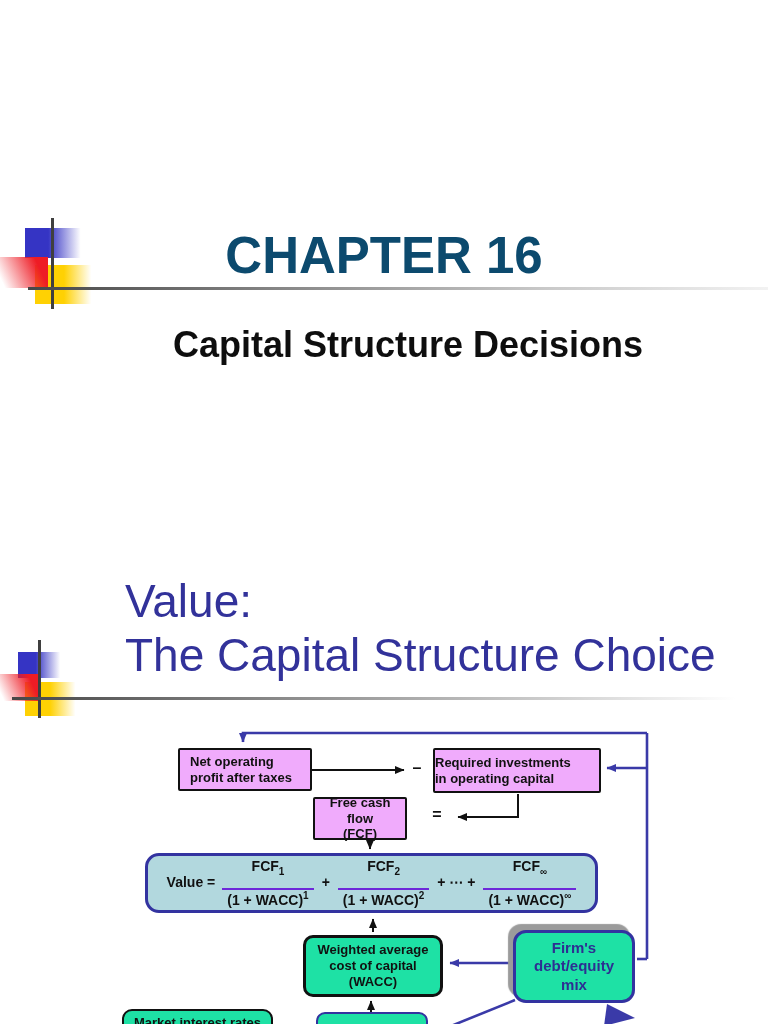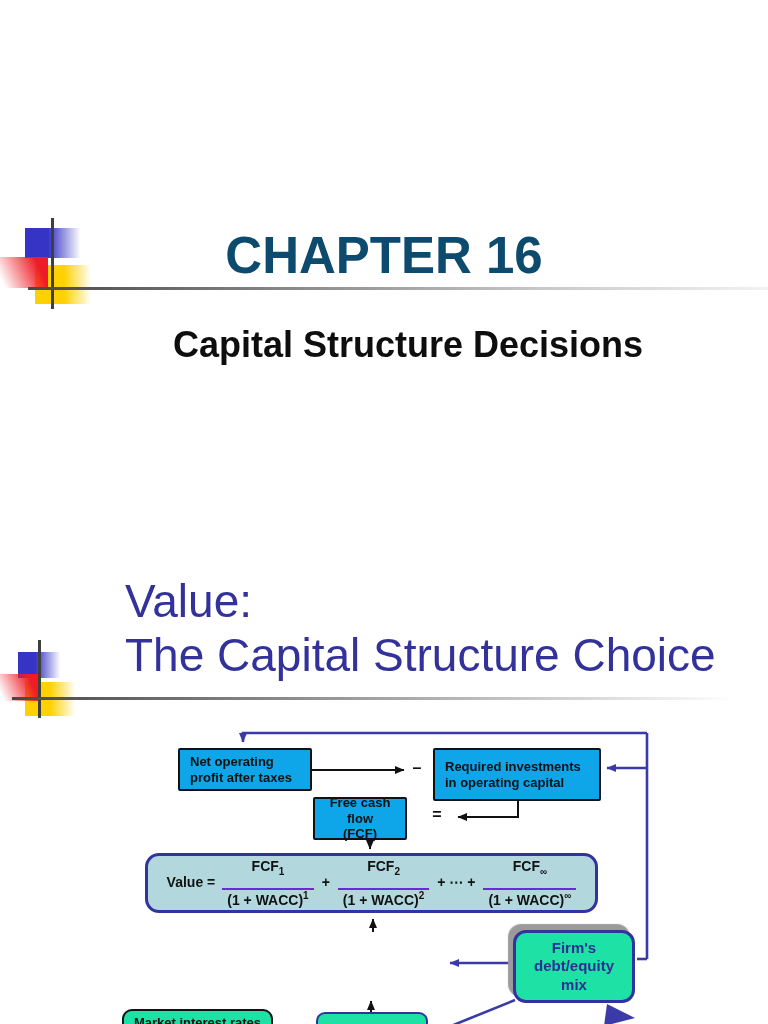--- a/index.html
+++ b/index.html
@@ -36,26 +36,26 @@
     font-weight:bold;font-size:36px;color:#0e0e0e;padding-left:24px;}
   .section-title{position:absolute;left:84px;top:574px;width:660px;
     font-size:46px;color:#32329a;line-height:54px;font-weight:normal;margin-left:41px;}
 
   
   svg.connectors{position:absolute;left:0;top:0;z-index:1;}
   .dbox{position:absolute;box-sizing:border-box;z-index:2;
     font-weight:bold;font-size:13px;line-height:1.22;color:#111;
     white-space:pre-line;display:flex;align-items:center;justify-content:center;
     text-align:center;}
-  .gold{background:#0ea5e9;border:2.5px solid #111;border-radius:2px;}
+  .gold{background:#f0abfc;border:2.5px solid #111;border-radius:2px;}
   .turq{background:#1ee1a5;}
   .box-nopat{left:178px;top:748px;width:134px;height:43px;justify-content:flex-start;
     text-align:left;padding-left:10px;}
-  .box-required{left:433px;top:748px;width:168px;height:53px;justify-content:flex-start;
-    text-align:left;padding-left:10px;}
+  .box-required{left:433px;top:748px;width:168px;height:45px;justify-content:flex-start;
+    text-align:left;}
   .box-fcf{left:313px;top:797px;width:94px;height:43px;}
   .sign{position:absolute;z-index:2;font-weight:bold;font-size:16px;color:#111;
     width:20px;text-align:center;}
   .minus{left:407px;top:759px;}
   .equals{left:427px;top:806px;}
 
   .box-formula{left:145px;top:853px;width:453px;height:60px;
     background:#b2d8de;border:3px solid #3333a0;border-radius:14px;
     display:flex;align-items:center;justify-content:center;gap:7px;
     font-size:14px;white-space:nowrap;}
@@ -154,20 +154,23 @@
       <span class="num"><span>FCF</span><sub>2</sub></span>
       <span class="den"><span>(1 + WACC)</span><sup>2</sup></span>
     </span>
     <span class="op">+ ⋯ +</span>
     <span class="frac">
       <span class="num"><span>FCF</span><sub>∞</sub></span>
       <span class="den"><span>(1 + WACC)</span><sup>∞</sup></span>
     </span>
   </div>
 
+  <div class="dbox turq box-wacc">Weighted average
+cost of capital
+(WACC)</div>
 
   <div class="dbox turq box-firm">Firm's
 debt/equity
 mix</div>
 
   <div class="dbox turq box-market">Market interest rates</div>
 
   <div class="dbox turq box-cost"></div>
 
 </div>

